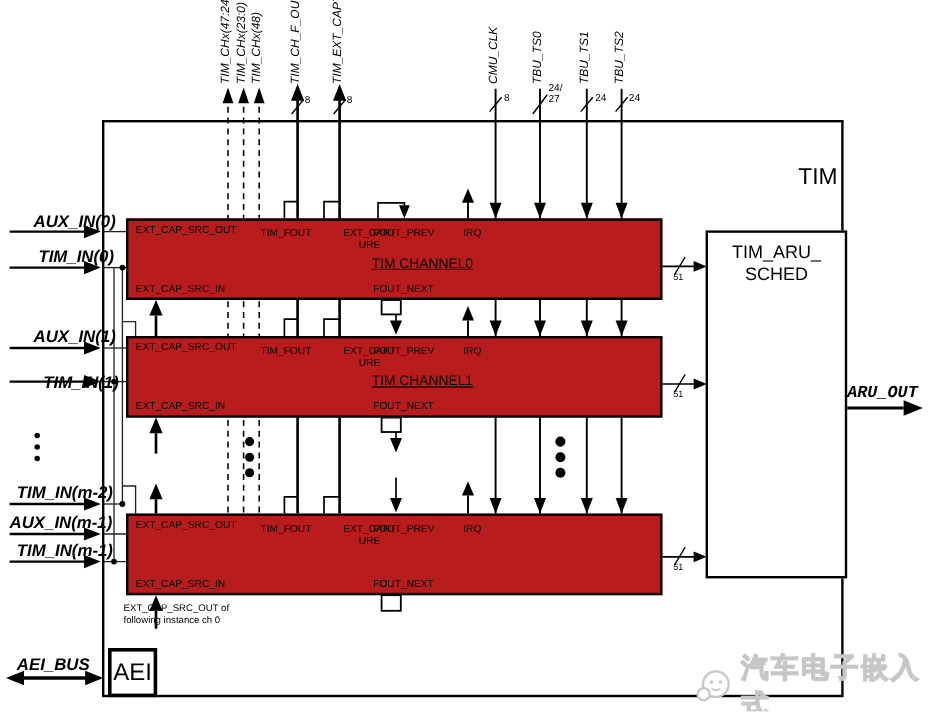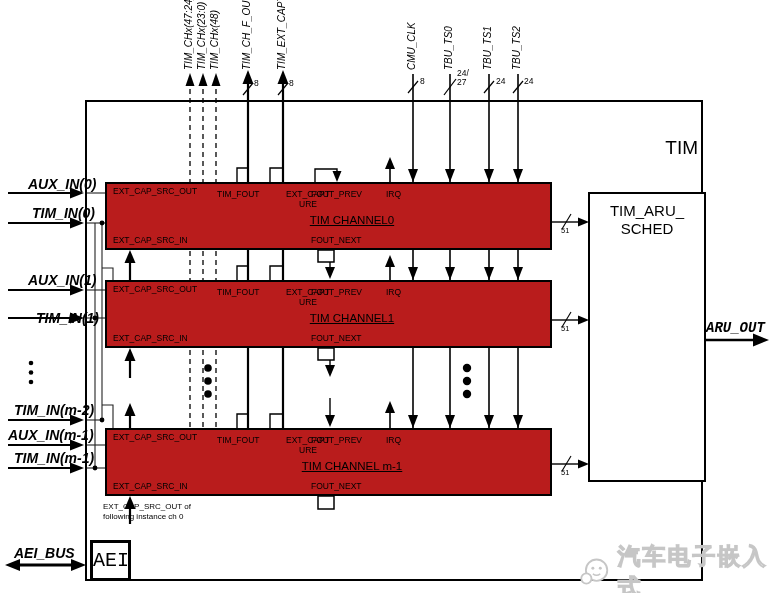--- a/index.html
+++ b/index.html
@@ -242,40 +242,39 @@
     <div class="chlbl" style="left:6px;bottom:3px;">EXT_CAP_SRC_IN</div>
     <div class="chlbl" style="left:204px;bottom:3px;">FOUT_NEXT</div>
   </div>
 
   <div class="channel" style="top:428px;">
     <div class="chlbl" style="left:6px;top:2px;">EXT_CAP_SRC_OUT</div>
     <div class="chlbl" style="left:110px;top:5px;">TIM_FOUT</div>
     <div class="chlbl" style="left:171px;top:5px;width:60px;text-align:center;white-space:normal;">EXT_CAPT URE</div>
     <div class="chlbl" style="left:204px;top:5px;">FOUT_PREV</div>
     <div class="chlbl" style="left:279px;top:5px;">IRQ</div>
-    <div class="chname" style="left:95px;top:30px;width:300px;">TIM CHANNEL m-1</div>
     <div class="chlbl" style="left:6px;bottom:3px;">EXT_CAP_SRC_IN</div>
     <div class="chlbl" style="left:204px;bottom:3px;">FOUT_NEXT</div>
   </div>
 
   <div class="block" style="left:588px;top:192px;width:118px;height:290px;border-width:2.5px;">
     <div class="aruname">TIM_ARU_
 SCHED</div>
   </div>
 
   <div class="bw" style="left:561px;top:226px;font-size:7.5px;">51</div>
   <div class="bw" style="left:561px;top:324px;font-size:7.5px;">51</div>
   <div class="bw" style="left:561px;top:468px;font-size:7.5px;">51</div>
 
   <div class="inlbl" style="left:706px;top:320px;font-family:Liberation Mono, monospace;">ARU_OUT</div>
 
   <div class="note" style="left:103px;top:502px;">EXT_CAP_SRC_OUT of
 following instance ch 0</div>
 
-  <div class="block" style="left:90px;top:540px;width:41px;height:41px;font-family:Liberation Mono, monospace;">
+  <div class="block" style="left:90px;top:540px;width:41px;height:41px;">
     <div class="aeiname">AEI</div>
   </div>
   <div class="inlbl" style="left:14px;top:545px;">AEI_BUS</div>
 
   <div class="wm">
     <svg width="36" height="36" viewBox="0 0 36 36">
       <circle cx="20" cy="16" r="11.5" fill="#ffffff" stroke="#c6c6c6" stroke-width="2"></circle>
       <circle cx="9" cy="25" r="5.5" fill="#ffffff" stroke="#c6c6c6" stroke-width="2"></circle>
       <circle cx="16" cy="14" r="1.6" fill="#c6c6c6"></circle>
       <circle cx="24" cy="14" r="1.6" fill="#c6c6c6"></circle>

